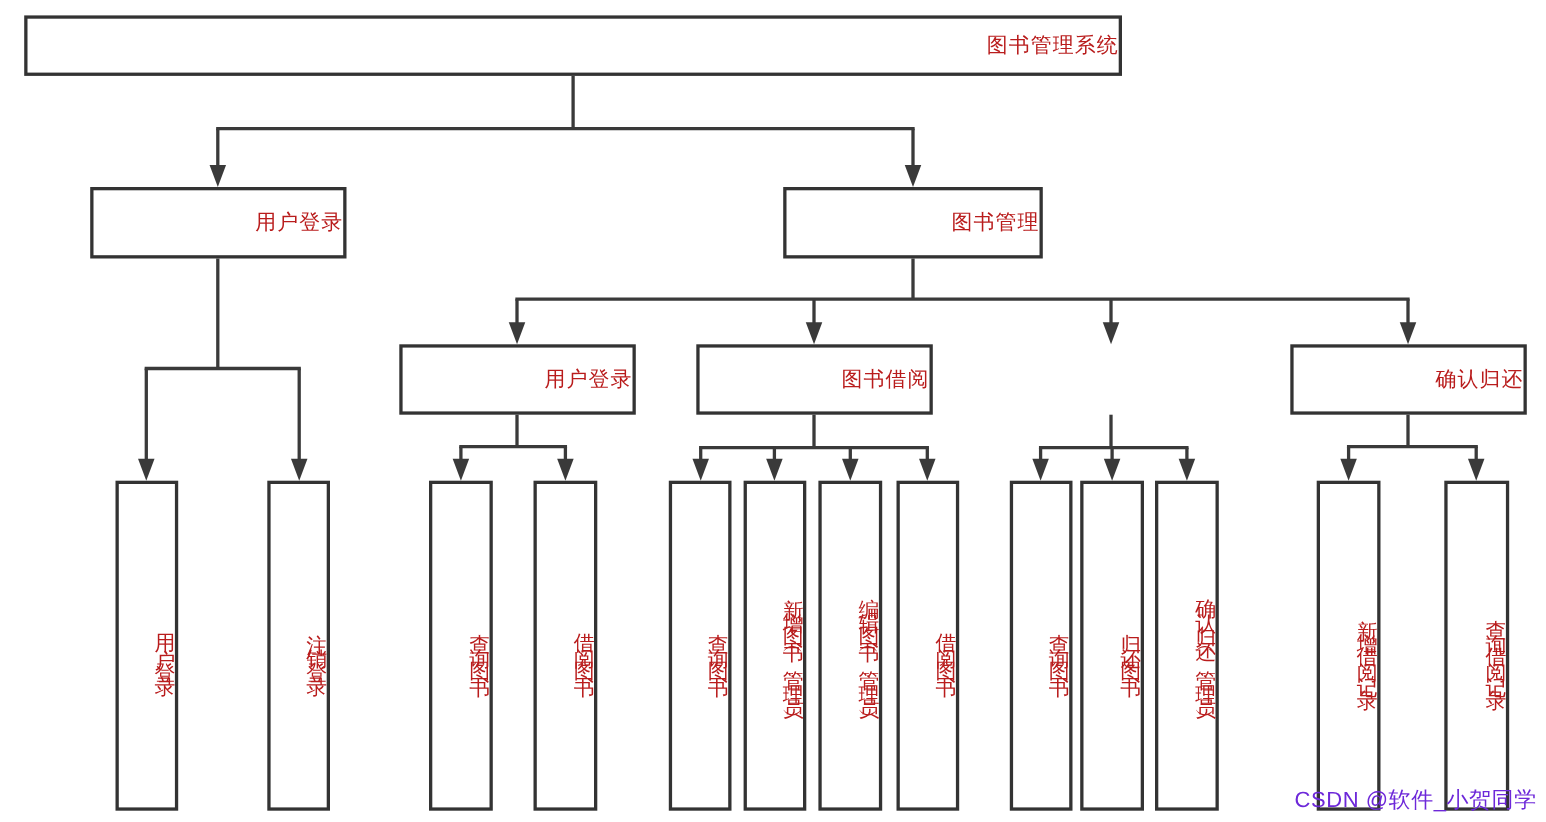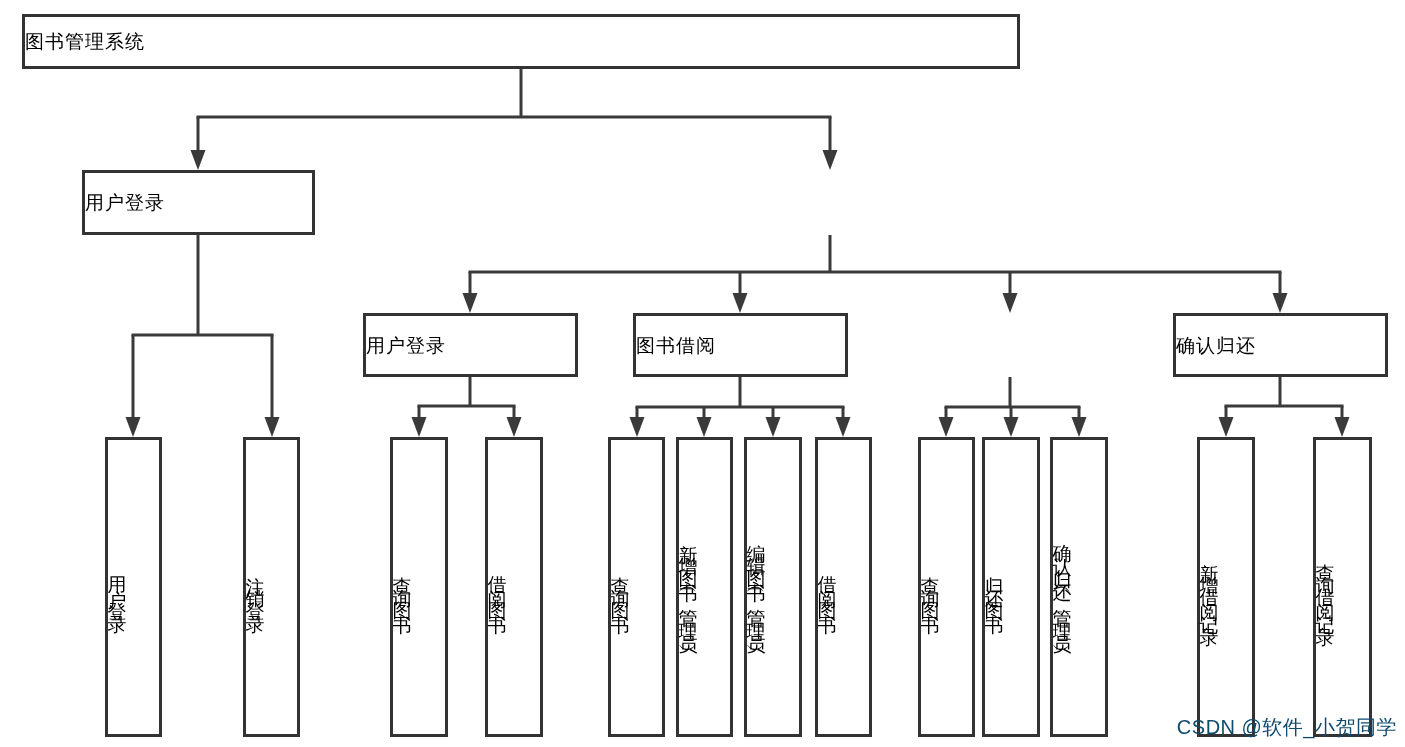--- a/index.html
+++ b/index.html
@@ -11,58 +11,61 @@
     background: #ffffff;
     font-family: "Liberation Sans", sans-serif;
     overflow: hidden;
   }
   .node {
     position: absolute;
     border: 3px solid #333333;
     background: #ffffff;
     display: flex;
     align-items: center;
-    justify-content: flex-start;
-    color: #000000;
+    justify-content: flex-end;
+    color: #b91c1c;
     font-size: 19px;
     line-height: 1;
   }
   .node .lbl { letter-spacing: 1px; white-space: nowrap; }
   .node.v .lbl {
     writing-mode: vertical-rl;
     letter-spacing: 13px;
     white-space: nowrap;
   }
   svg.connectors {
     position: absolute;
     left: 0; top: 0;
     pointer-events: none;
   }
   .watermark {
     position: absolute;
     right: 8px;
     bottom: 6px;
-    color: #0c4a6e;
+    color: #6d28d9;
     font-size: 20px;
     letter-spacing: 0.5px;
     z-index: 5;
     white-space: nowrap;
   }
 </style>
 </head>
 <body>
 
 <div class="stage">
 
   <div class="node" style="left:22px;top:14px;width:998px;height:55px">
     <span class="lbl">图书管理系统</span>
   </div>
 
   <div class="node" style="left:82px;top:170px;width:233px;height:65px">
     <span class="lbl">用户登录</span>
+  </div>
+  <div class="node" style="left:712px;top:170px;width:236px;height:65px">
+    <span class="lbl">图书管理</span>
   </div>
 
   <div class="node" style="left:363px;top:313px;width:215px;height:64px">
     <span class="lbl">用户登录</span>
   </div>
   <div class="node" style="left:633px;top:313px;width:215px;height:64px">
     <span class="lbl">图书借阅</span>
   </div>
   <div class="node" style="left:1173px;top:313px;width:215px;height:64px">
     <span class="lbl">确认归还</span>

